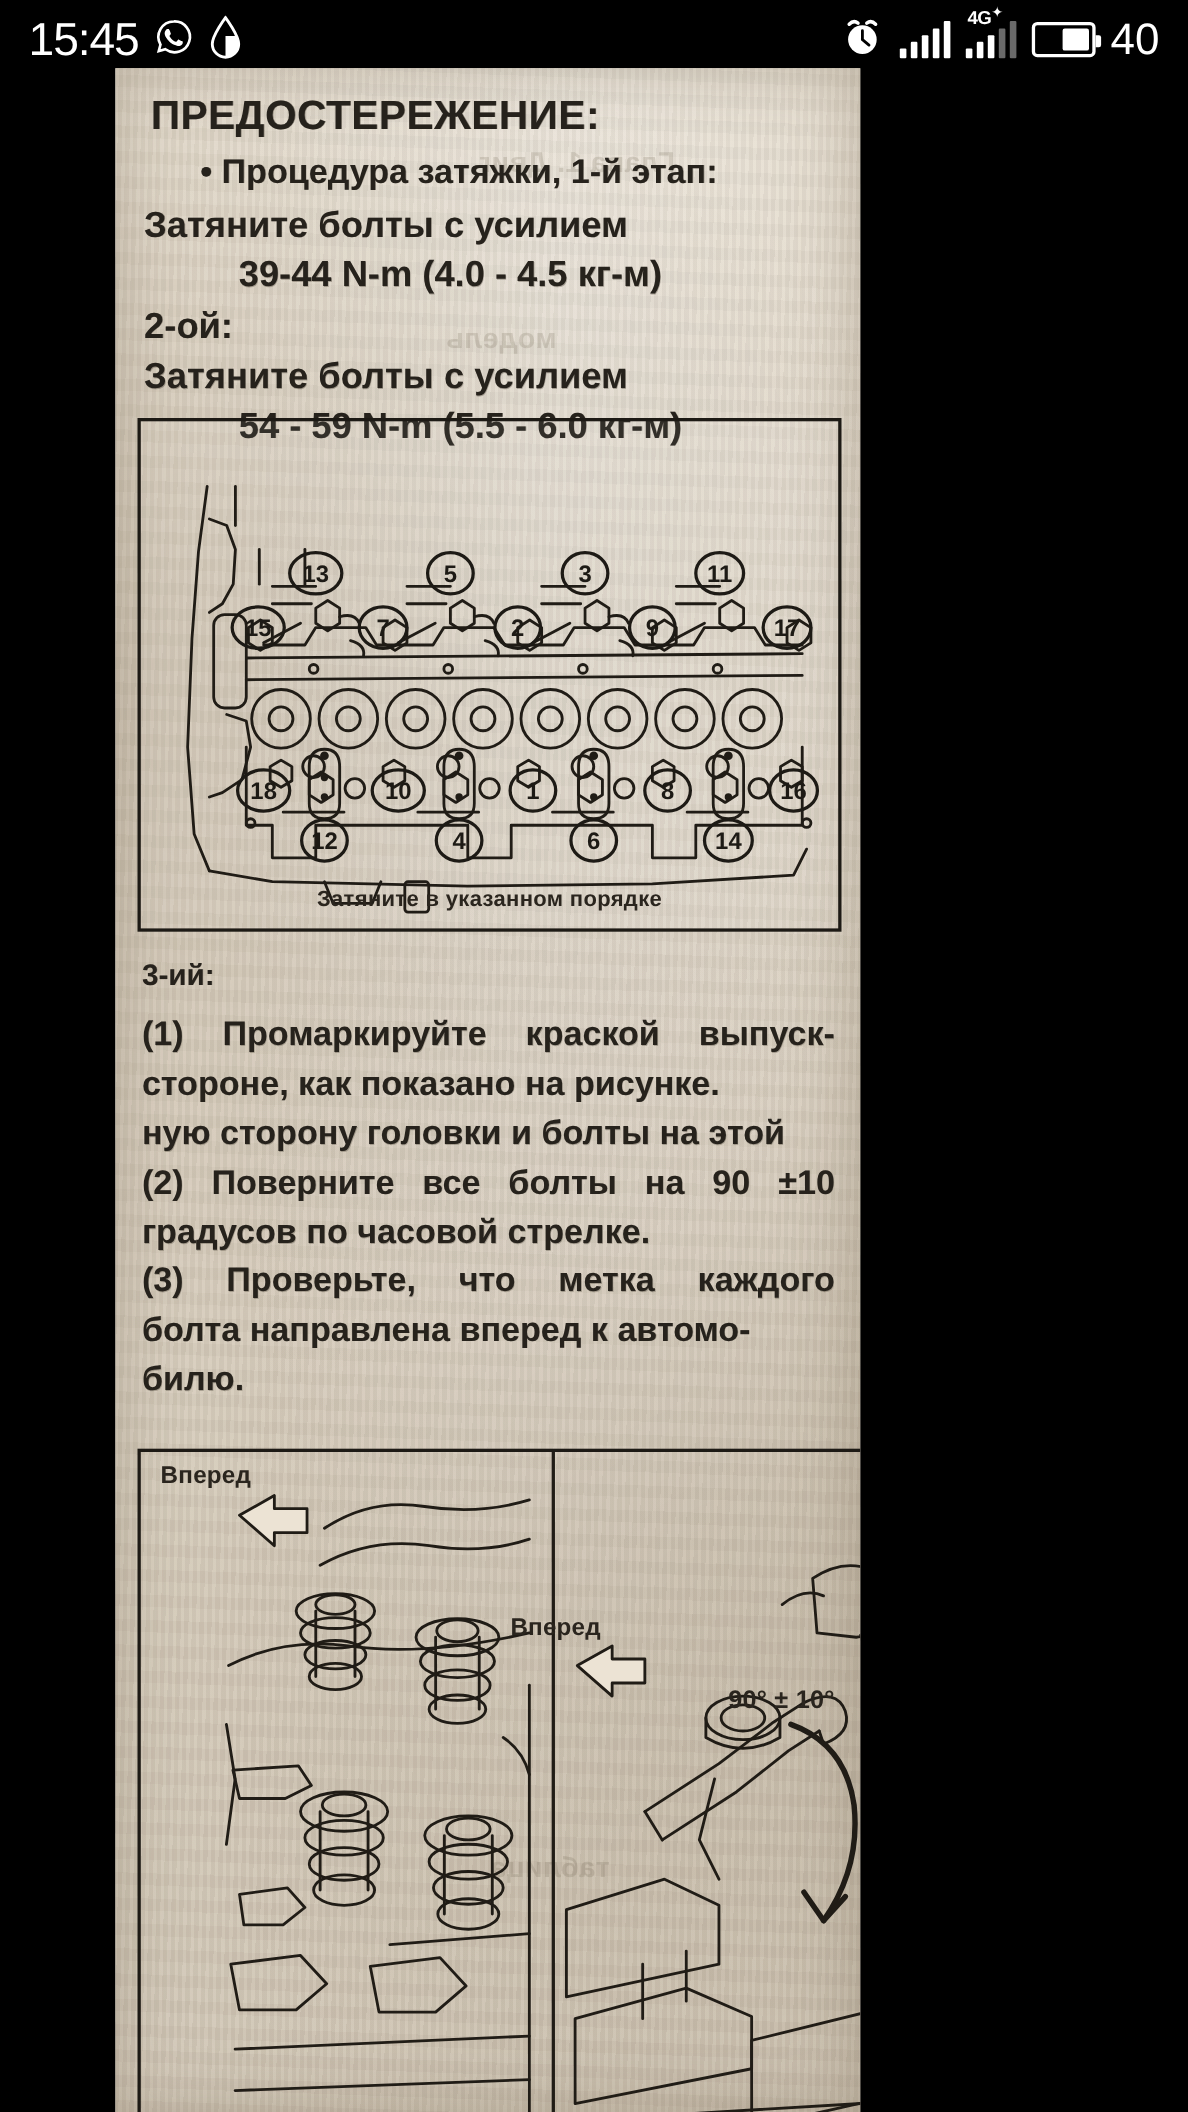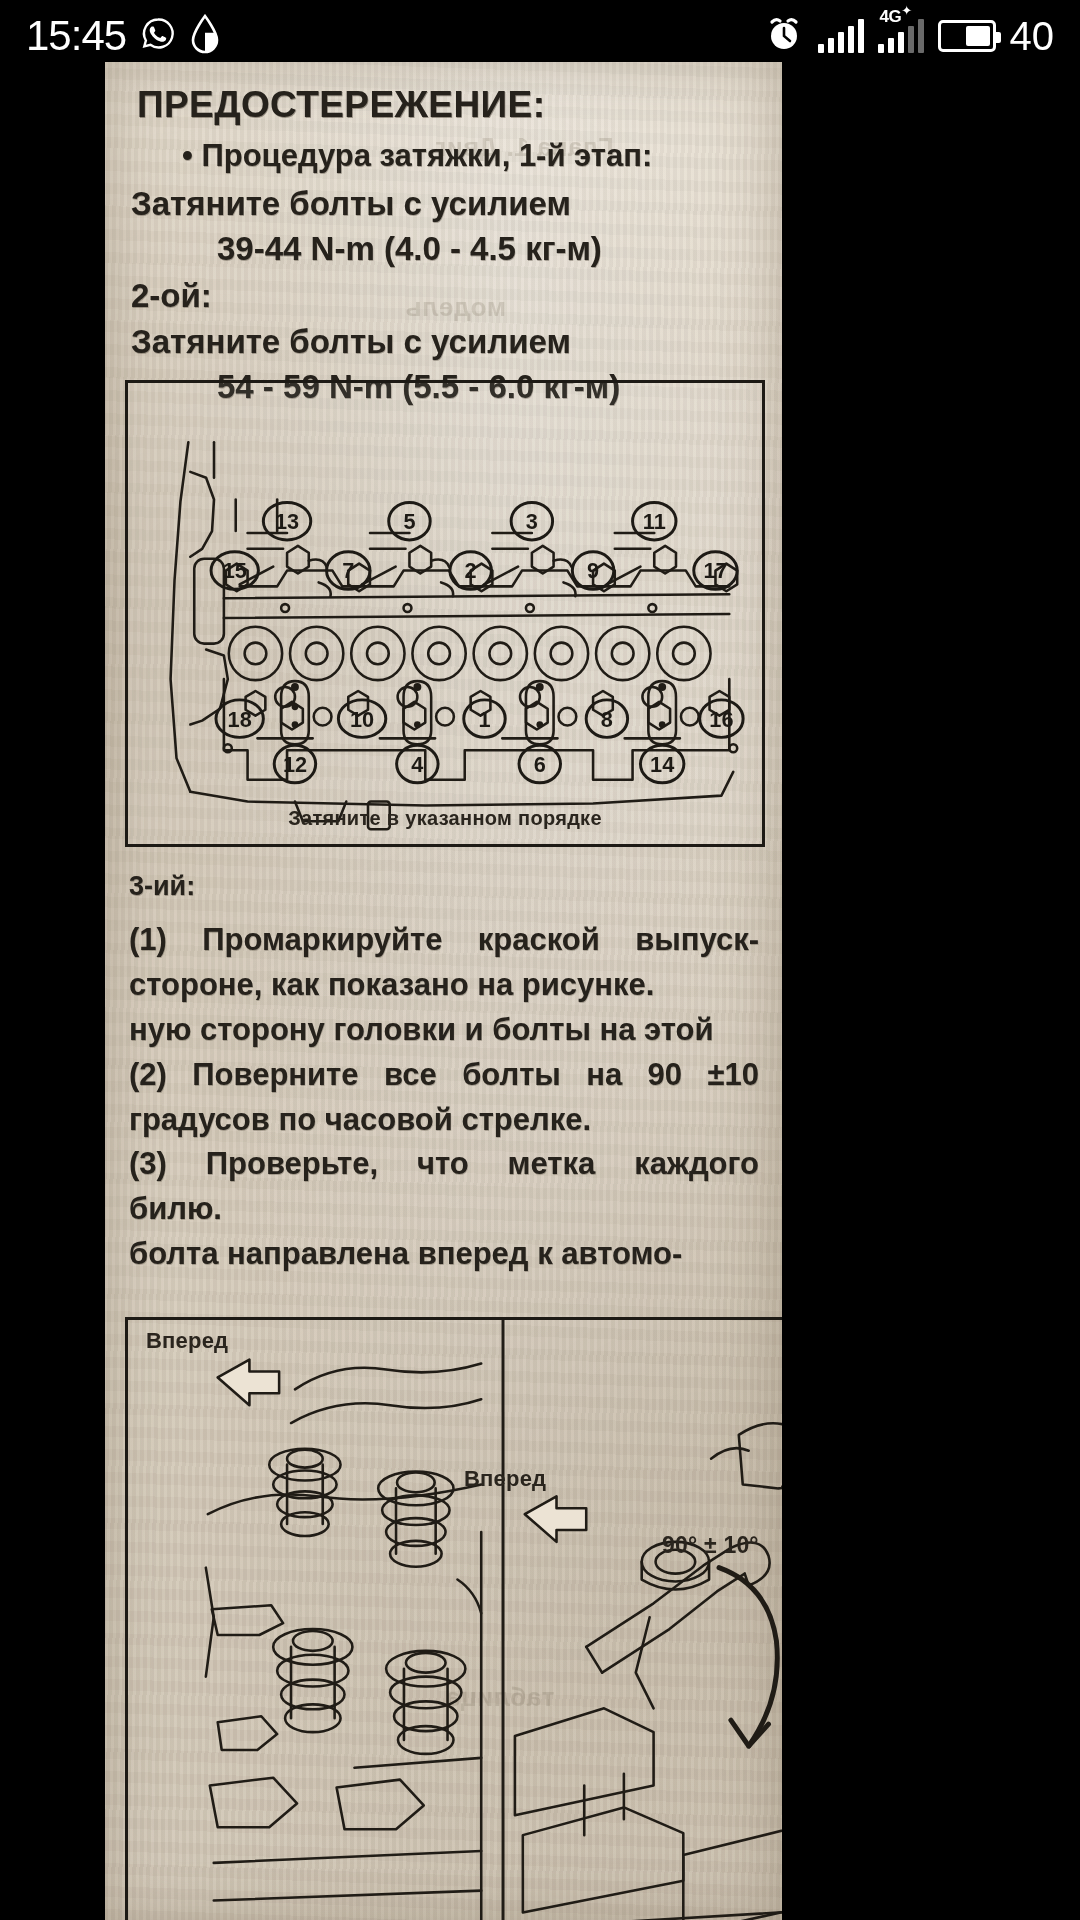--- a/index.html
+++ b/index.html
@@ -383,22 +383,22 @@
   </div>
 
   <div class="p" id="p3">
     <div class="just">
       <span>(3)</span>
       <span>Проверьте,</span>
       <span>что</span>
       <span>метка</span>
       <span>каждого</span>
     </div>
+    <div class="just last">болта направлена вперед к автомо-</div>
     <div class="just last">билю.</div>
-    <div class="just last">болта направлена вперед к автомо-</div>
   </div>
 
   <div id="fig2">
     <svg viewBox="0 0 640 640" xmlns="http://www.w3.org/2000/svg">
 
       <line x1="318" y1="0" x2="318" y2="640" stroke="#201c16" stroke-width="3"></line>
 
       <g fill="none" stroke="#201c16" stroke-width="2.6" stroke-linecap="round" stroke-linejoin="round">
 
         <path d="M30 58 L62 40 L62 52 L92 52 L92 74 L62 74 L62 86 Z" fill="#ece3d4"></path>

